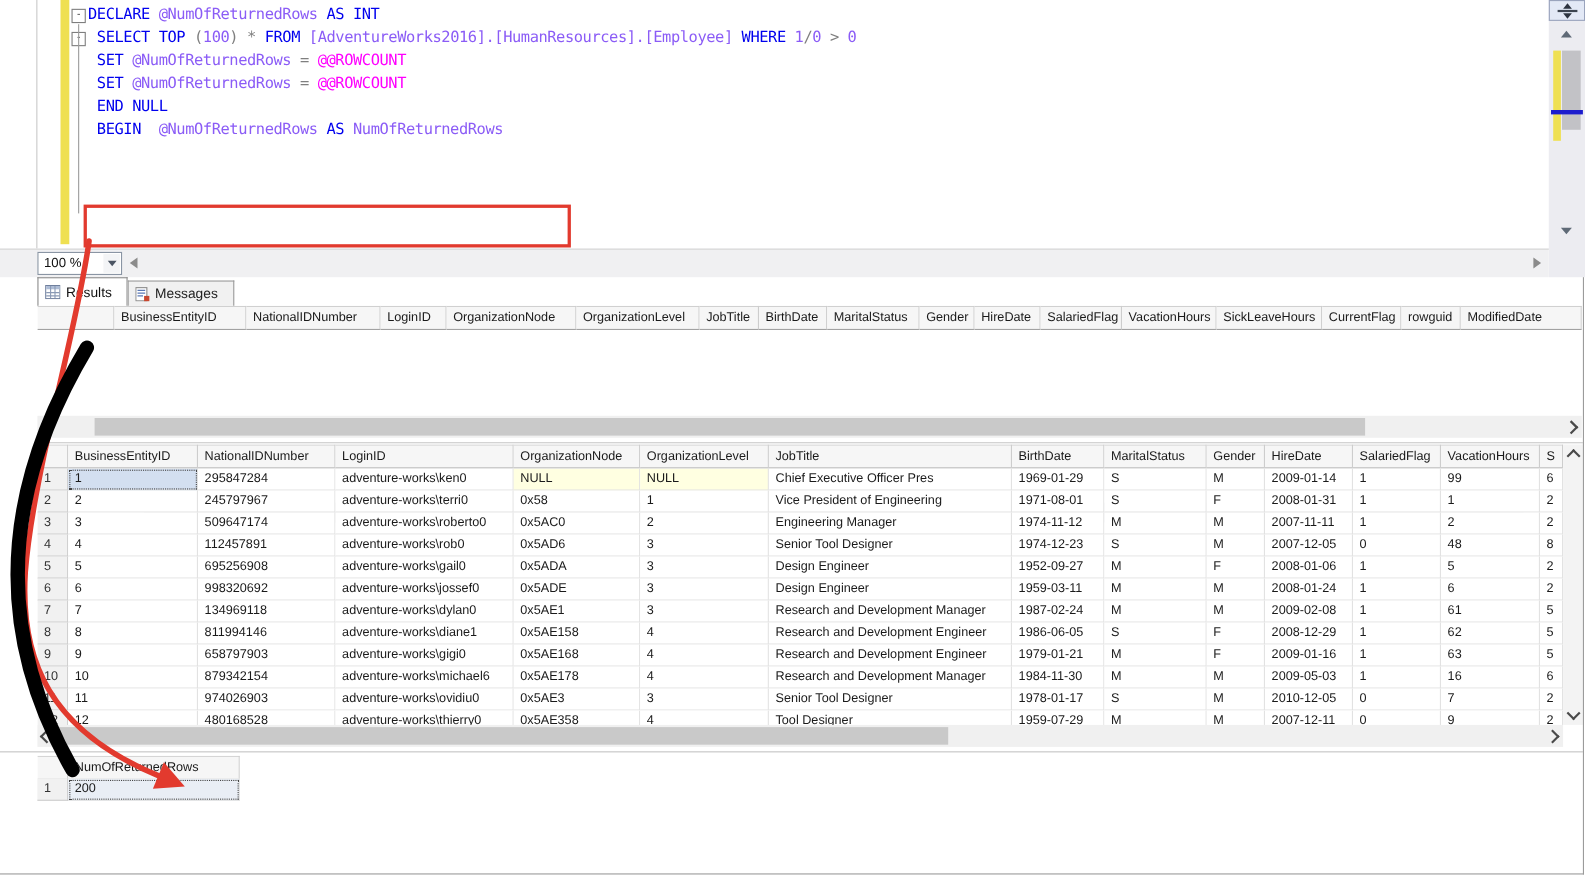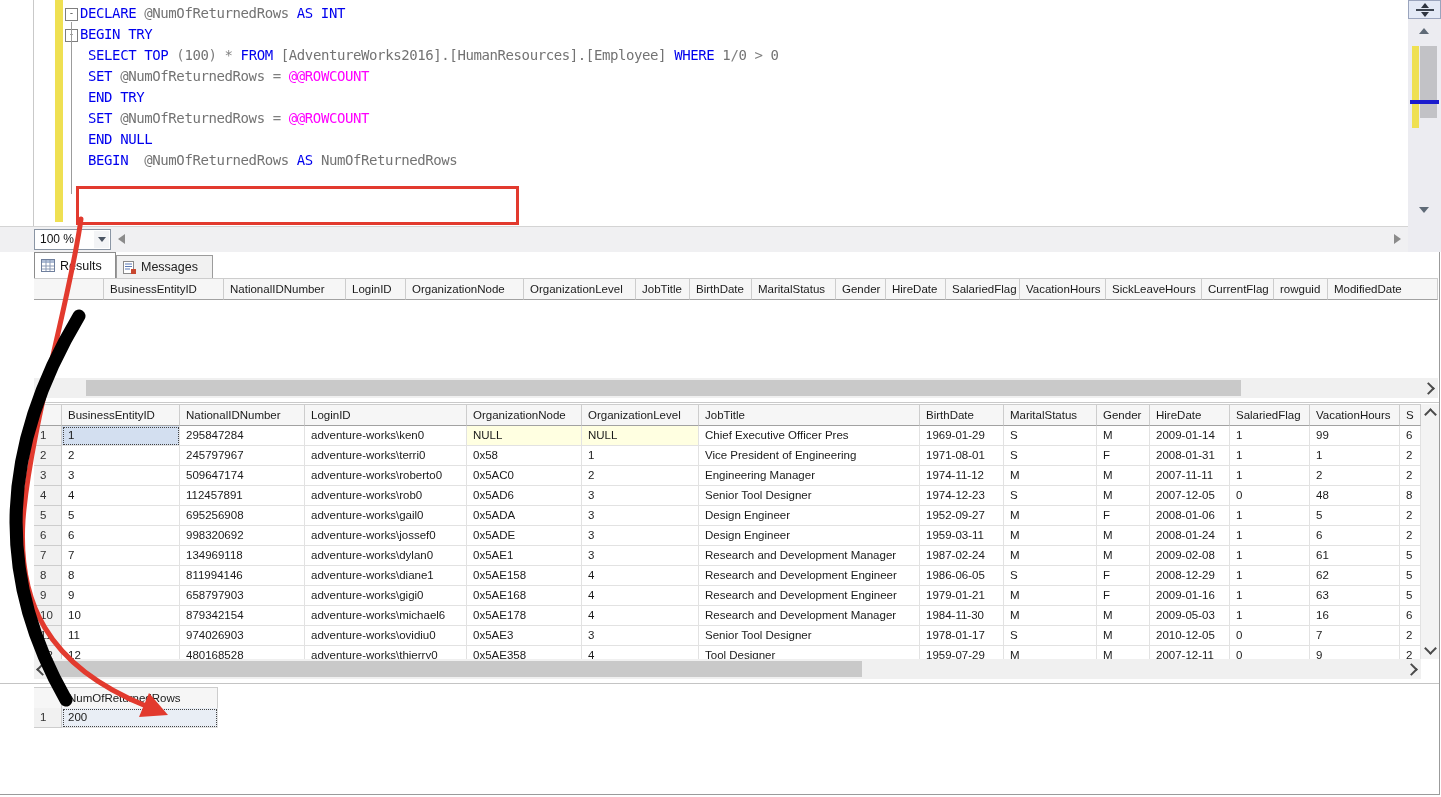--- a/index.html
+++ b/index.html
@@ -11,21 +11,21 @@
   #editor-pane{left:0;top:0;width:1441px;height:226px;background:#fff;}
   #editor-margin-line{left:33px;top:0;width:1px;height:226px;background:#c9c9c9;}
   #change-bar{left:55px;top:0;width:8px;height:222px;background:#efe052;}
   #fold-line{left:71px;top:22px;width:1px;height:172px;background:#9c9c9c;}
   .fold-box{width:11px;height:11px;border:1px solid #7e7e7e;background:#fff;color:#333;
             font:9px/9px "DejaVu Sans Mono",monospace;text-align:center;}
   #code-lines{left:80px;top:3px;width:1320px;}
   .code-line{height:21px;font-family:"DejaVu Sans Mono",monospace;font-size:14px;line-height:21px;
              white-space:pre;letter-spacing:-0.4px;}
   .tok-kw{color:#0000ee;}
-  .tok-id{color:#737373;}
+  .tok-id{color:#8b5cf6;}
   .tok-op{color:#7f7f7f;}
   .tok-sys{color:#ff00ff;}
 
   
   #ed-vscroll{left:1408px;top:0;width:33px;height:252px;background:#ececf1;}
   #splitter-grip{left:0;top:0;width:33px;height:19px;background:#e3e9f6;border:1px solid #9aa4bd;box-sizing:border-box;
                  display:flex;flex-direction:column;align-items:center;justify-content:center;}
   .grip-line{width:18px;height:2px;background:#3c4450;margin:1px 0;}
   .tri{width:0;height:0;}
   .tri-up{border-left:5px solid transparent;border-right:5px solid transparent;border-bottom:6px solid #5f6a77;}
@@ -109,24 +109,22 @@
 <body>
 
 <div class="abs" id="editor-pane">
   <div class="abs" id="editor-margin-line"></div>
   <div class="abs" id="change-bar"></div>
   <div class="abs fold-box" style="left:65px;top:8px;">-</div>
   <div class="abs fold-box" style="left:65px;top:29px;">-</div>
   <div class="abs" id="fold-line"></div>
   <div class="abs" id="code-lines">
       <div class="code-line"><span class="tok-kw">DECLARE</span><span class="tok-id"> @NumOfReturnedRows </span><span class="tok-kw">AS INT</span></div>
-      <div class="code-line"><span class="tok-kw">BEGIN TRY</span></div>
       <div class="code-line"><span class="tok-id"> </span><span class="tok-kw">SELECT TOP </span><span class="tok-op">(</span><span class="tok-id">100</span><span class="tok-op">)</span><span class="tok-id"> </span><span class="tok-op">*</span><span class="tok-id"> </span><span class="tok-kw">FROM</span><span class="tok-id"> [AdventureWorks2016].[HumanResources].[Employee] </span><span class="tok-kw">WHERE</span><span class="tok-id"> 1</span><span class="tok-op">/</span><span class="tok-id">0 </span><span class="tok-op">&gt;</span><span class="tok-id"> 0</span></div>
       <div class="code-line"><span class="tok-id"> </span><span class="tok-kw">SET</span><span class="tok-id"> @NumOfReturnedRows </span><span class="tok-op">= </span><span class="tok-sys">@@ROWCOUNT</span></div>
-      <div class="code-line"><span class="tok-id"> </span><span class="tok-kw">END TRY</span></div>
       <div class="code-line"><span class="tok-id"> </span><span class="tok-kw">SET</span><span class="tok-id"> @NumOfReturnedRows </span><span class="tok-op">= </span><span class="tok-sys">@@ROWCOUNT</span></div>
       <div class="code-line"><span class="tok-id"> </span><span class="tok-kw">END NULL</span></div>
       <div class="code-line"><span class="tok-id"> </span><span class="tok-kw">BEGIN</span><span class="tok-id">  @NumOfReturnedRows </span><span class="tok-kw">AS</span><span class="tok-id"> NumOfReturnedRows</span></div>
     </div>
 </div>
 
 <div class="abs" id="ed-vscroll">
   <div class="abs" id="splitter-grip">
     <div class="tri tri-up sm"></div>
     <div class="grip-line"></div>

